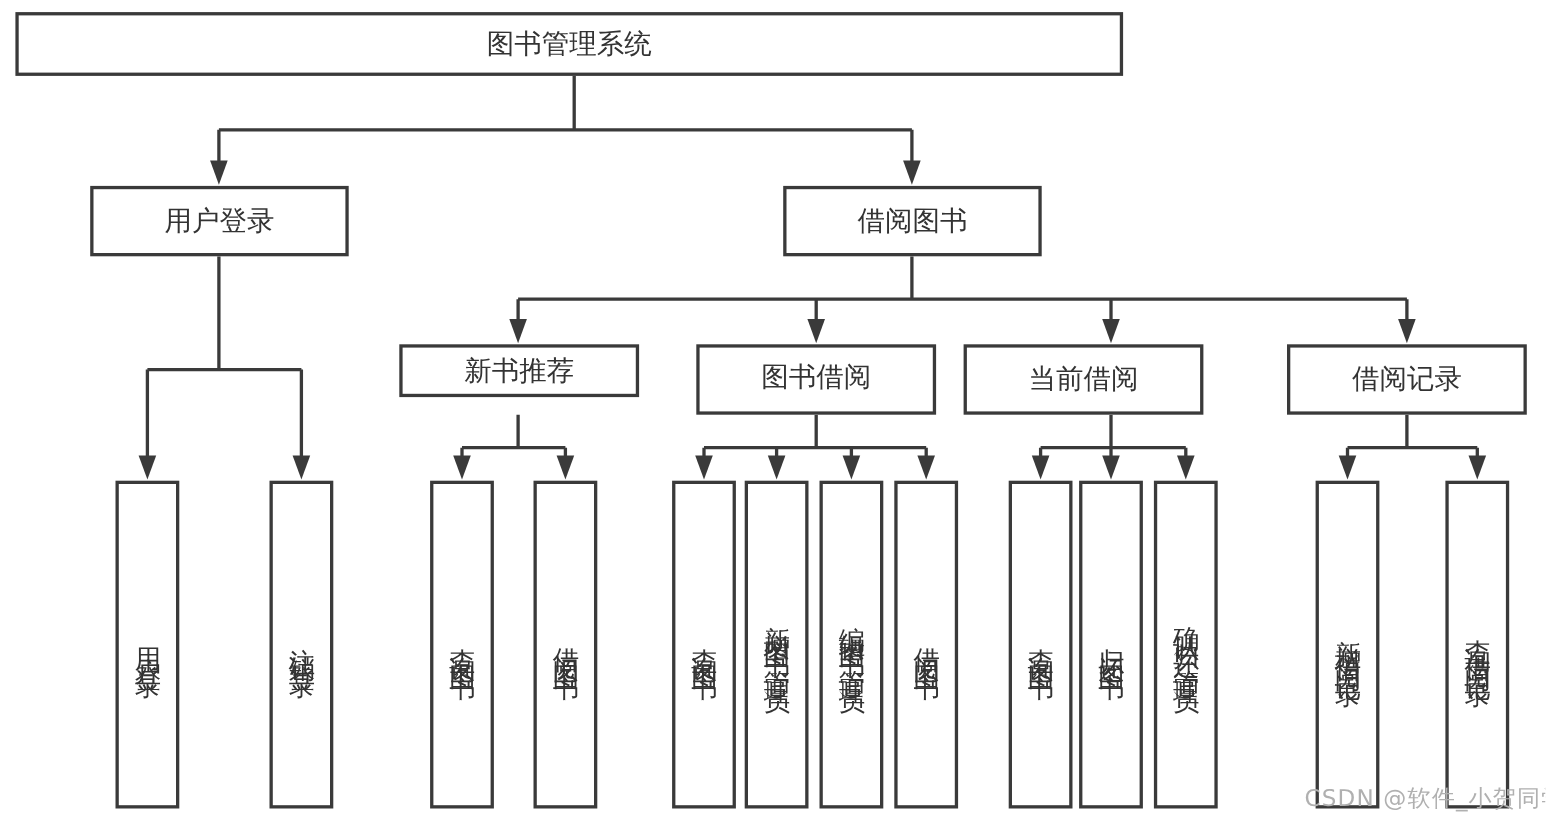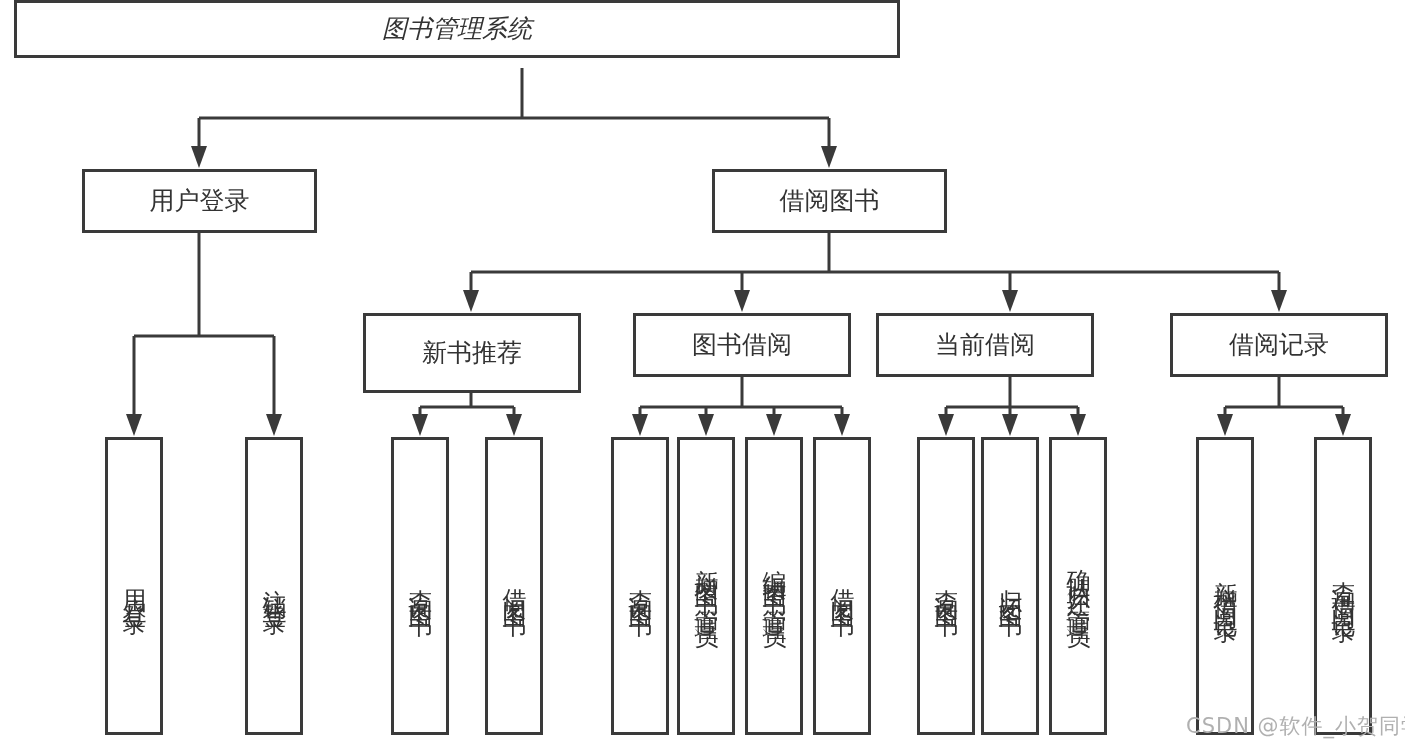--- a/index.html
+++ b/index.html
@@ -34,27 +34,27 @@
     white-space: nowrap;
   }
   .box.v {
     writing-mode: vertical-rl;
     text-orientation: upright;
     font-size: 24px;
     letter-spacing: 8px;
     white-space: normal;
   }
   
-  .n-root   { left: 14px;   top: 0;  width: 886px; height: 58px; font-style: italic; }
+  .n-root   { left: 14px;   top: 11px;  width: 1007px; height: 58px; }
   
   .n-login  { left: 82px;   top: 169px; width: 235px;  height: 64px; }
   .n-mgmt   { left: 712px;  top: 169px; width: 235px;  height: 64px; }
   
-  .n-newbook { left: 363px;  top: 313px; width: 218px; height: 80px; }
-  .n-borrow  { left: 633px;  top: 313px; width: 218px; height: 64px; }
+  .n-newbook { left: 363px;  top: 313px; width: 218px; height: 48px; }
+  .n-borrow  { left: 633px;  top: 313px; width: 218px; height: 64px; font-family: Liberation Mono, monospace; }
   .n-current { left: 876px;  top: 313px; width: 218px; height: 64px; }
   .n-records { left: 1170px; top: 313px; width: 218px; height: 64px; }
   
   .v { top: 437px; width: 58px; height: 298px; }
   .n-a1 { left: 105px; }
   .n-a2 { left: 245px; }
   .n-b1 { left: 391px; }
   .n-b2 { left: 485px; }
   .n-c1 { left: 611px; }
   .n-c2 { left: 677px; }

